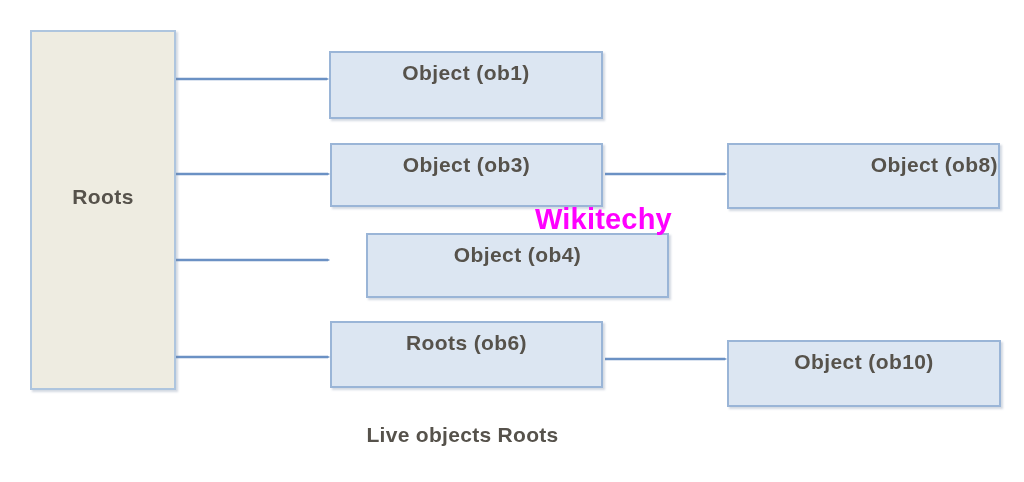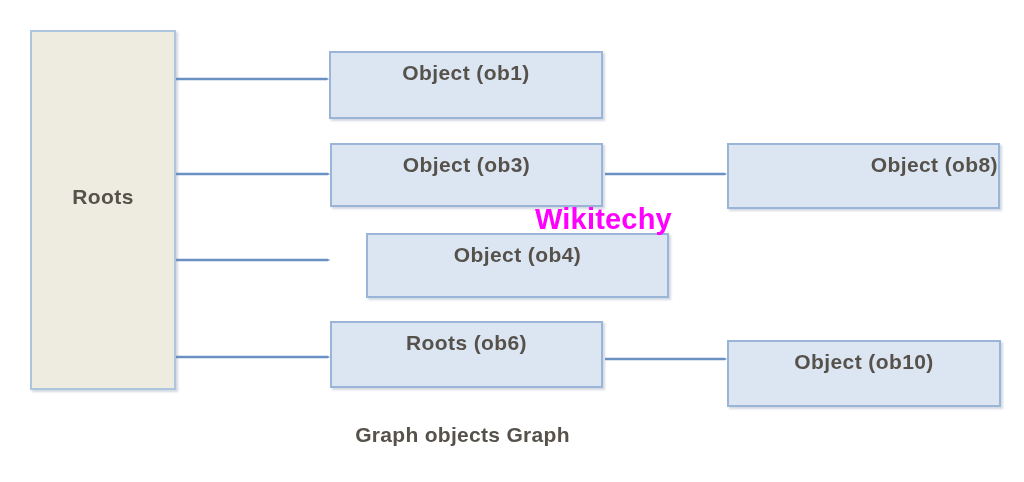--- a/index.html
+++ b/index.html
@@ -110,15 +110,15 @@
   <div class="node object" style="left:727px;top:143px;width:273px;height:66px;justify-content:flex-end;">
     <span>Object (ob8)</span>
   </div>
 
   <div class="node object" style="left:727px;top:325px;width:274px;height:67px;margin-top:15px;">
     <span>Object (ob10)</span>
   </div>
 
   <div class="watermark">Wikitechy</div>
 
-  <div class="caption">Graph objects Graph</div>
+  <div class="caption">Live objects Roots</div>
 
 </div>
 
 </body></html>

